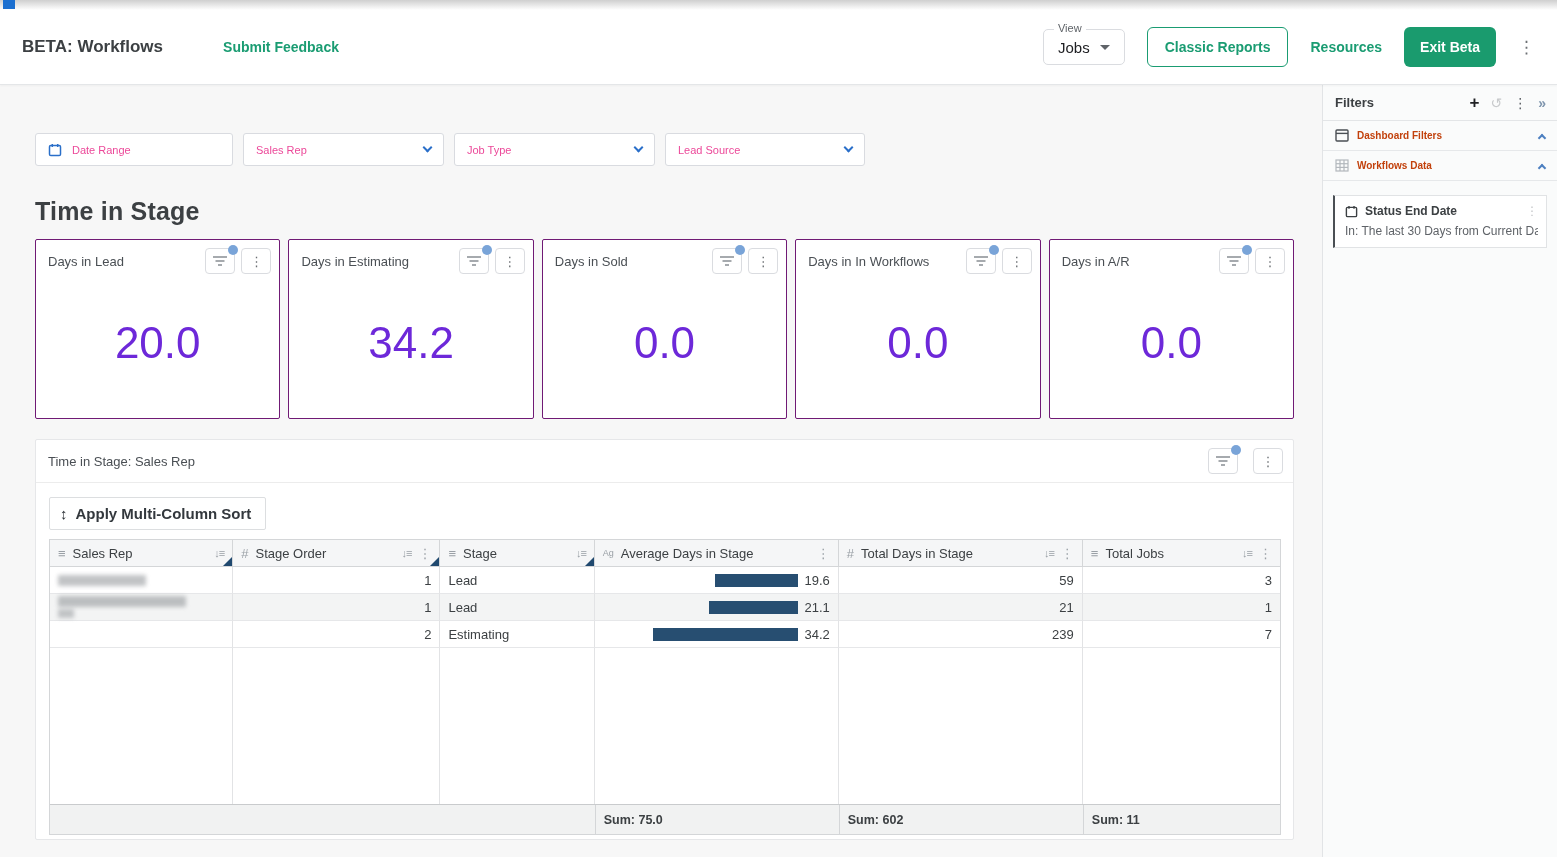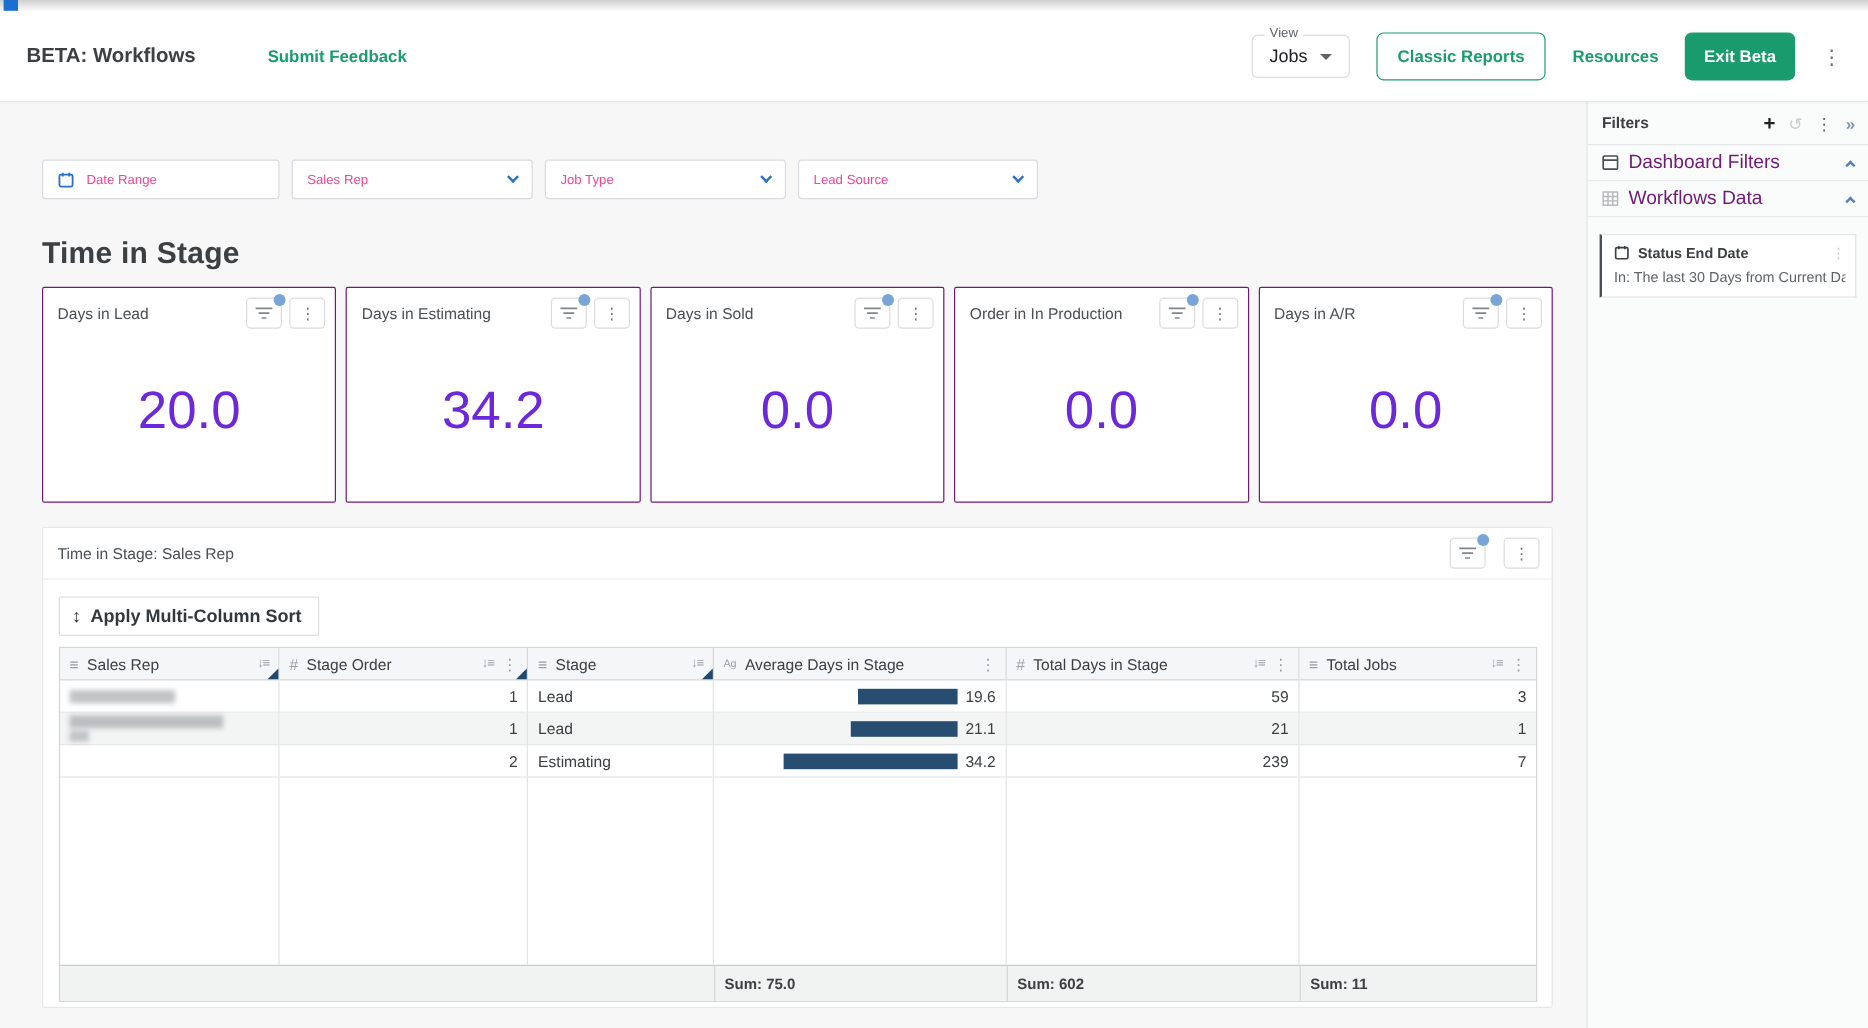--- a/index.html
+++ b/index.html
@@ -98,25 +98,25 @@
   .tfoot .fb { border-left:1px solid #d4d6d8; }
 
   
   .sb-head { display:flex; align-items:center; padding:0 12px 0 12px; height:36px; border-bottom:1px solid #e3e5e7; gap:11px;}
   .sb-title { font-size:13px; font-weight:bold; color:#3c4043; flex:1; }
   .sb-plus { font-size:17px; font-weight:bold; color:#202124; cursor:pointer; }
   .sb-undo { font-size:14px; color:#c8cacc; cursor:default; }
   .sb-kebab { font-size:14px; color:#5f6368; cursor:pointer; }
   .sb-collapse { font-size:14px; font-weight:bold; color:#7f95ad; cursor:pointer; letter-spacing:-1px;}
   .sb-section { display:flex; align-items:center; gap:8px; padding:0 12px; height:30px; border-bottom:1px solid #e6e8ea; cursor:pointer;}
-  .sb-section-label { flex:1; font-size:16px; font-weight:normal; color:#701a75; }
+  .sb-section-label { flex:1; font-size:10px; font-weight:bold; color:#c2410c; }
   .chev.sb { border-color:#4d7fc0; width:6px; height:6px; }
   .filter-card { margin:14px 10px 0 10px; background:#fff; border:1px solid #e1e3e5; border-left:2px solid #4a4f54;
                  padding:8px 8px 9px 10px; }
-  .fc-top { display:flex; gap:7px; }
+  .fc-top { display:flex; align-items:center; gap:7px; }
   .fc-title { flex:1; font-size:12px; font-weight:bold; color:#3c4043; }
   .fc-kebab { font-size:12px; color:#c3c5c7; cursor:pointer; }
   .fc-cond { margin-top:6px; font-size:12px; color:#5f6368; white-space:nowrap; overflow:hidden; }
 
   svg { display:block; }
 </style>
 </head>
 <body>
 
 <div class="top-fade"></div>
@@ -218,21 +218,21 @@
             <span class="blue-dot"></span>
           </span>
           <span class="icon-btn">
               <span class="kebab" style="font-size:13px;">⋮</span>
             </span>
         </div>
         <div class="kpi-value">0.0</div>
       </div>
       <div class="kpi-card">
         <div class="widget-head">
-          <span class="widget-title">Order in In Production</span>
+          <span class="widget-title">Days in In Workflows</span>
           <span class="icon-btn">
             <svg width="16" height="12" viewBox="0 0 16 12">
               <line x1="1" y1="2" x2="15" y2="2" stroke="#80868b" stroke-width="1.4"></line>
               <line x1="3.5" y1="6" x2="12.5" y2="6" stroke="#80868b" stroke-width="1.4"></line>
               <line x1="6" y1="10" x2="10" y2="10" stroke="#80868b" stroke-width="1.4"></line>
             </svg>
             <span class="blue-dot"></span>
           </span>
           <span class="icon-btn">
               <span class="kebab" style="font-size:13px;">⋮</span>

